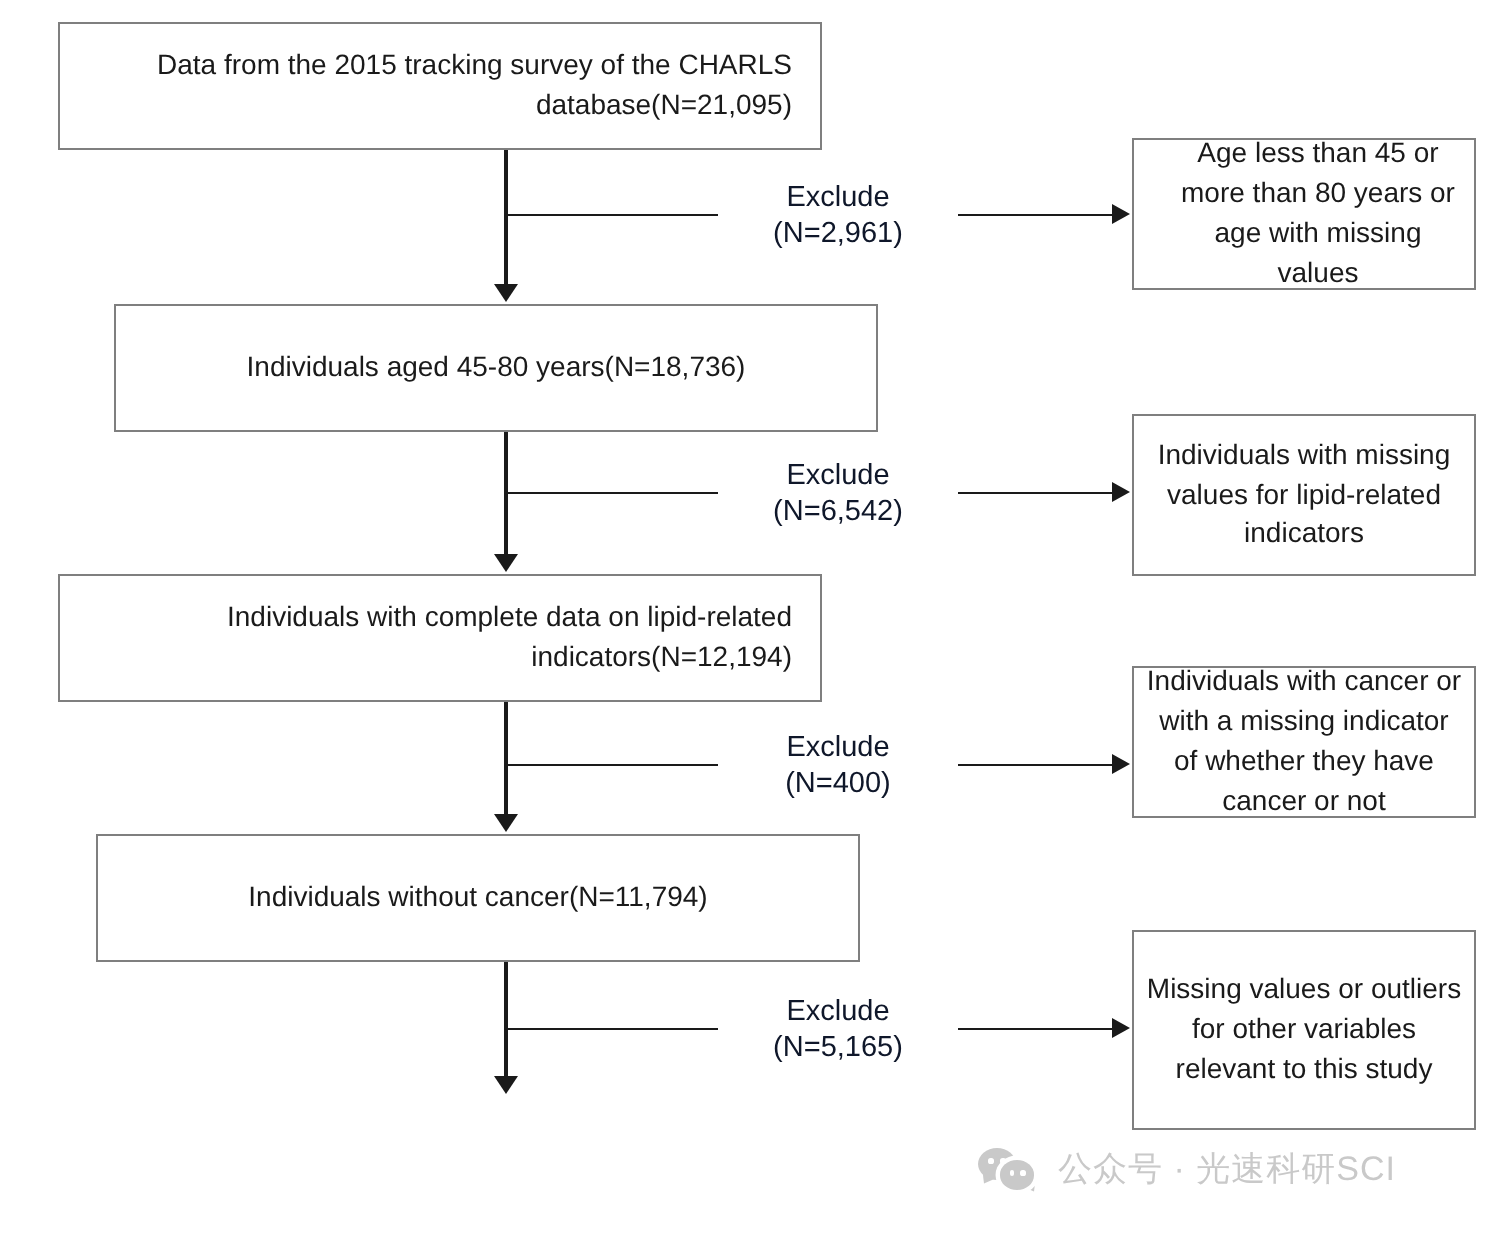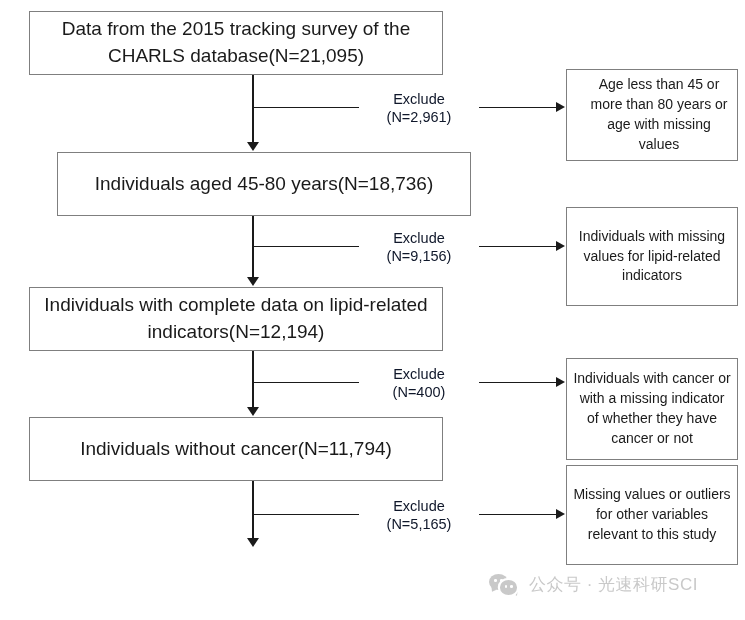--- a/index.html
+++ b/index.html
@@ -25,39 +25,40 @@
     background: #ffffff;
     display: flex;
     align-items: center;
     justify-content: center;
     text-align: center;
     color: #1a1a1a;
     line-height: 1.42;
   }
   .main-box {
     left: 29px;
-    width: 414px;
-    font-size: 19px;
+    width: 382px;
+    font-size: 14px;
     padding: 2px 14px;
+    text-align: right;
   }
   .side-box {
     left: 566px;
     width: 172px;
     font-size: 14px;
     padding: 2px 6px;
   }
   .mb1 { top: 11px;  height: 64px; }
   .mb2 { top: 152px; height: 64px; margin-left: 28px; }
   .mb3 { top: 287px; height: 64px; }
-  .mb4 { top: 417px; height: 64px; }
+  .mb4 { top: 417px; height: 64px; margin-left: 19px; }
   .mb5 { top: 548px; height: 61px; }
 
-  .sb1 { top: 69px;  height: 92px; padding-left: 20px; }
-  .sb2 { top: 207px; height: 99px; }
-  .sb3 { top: 333px; height: 102px; margin-top: 25px; }
+  .sb1 { top: 69px;  height: 76px; padding-left: 20px; }
+  .sb2 { top: 207px; height: 81px; }
+  .sb3 { top: 333px; height: 76px; }
   .sb4 { top: 465px; height: 100px; }
 
   
   .v-line {
     position: absolute;
     left: 252px;
     width: 1.6px;
     background: #1a1a1a;
   }
   .v-arrow {
@@ -242,21 +243,21 @@
   <div class="h-arrow ha3"></div>
   <div class="h-line hl4"></div>
   <div class="h-arrow ha4"></div>
 
   <div class="excl ex1">
     <span class="top">Exclude</span>
     <span class="bot">(N=2,961)</span>
   </div>
   <div class="excl ex2">
     <span class="top">Exclude</span>
-    <span class="bot">(N=9,156)</span>
+    <span class="bot">(N=6,542)</span>
   </div>
   <div class="excl ex3">
     <span class="top">Exclude</span>
     <span class="bot">(N=400)</span>
   </div>
   <div class="excl ex4">
     <span class="top">Exclude</span>
     <span class="bot">(N=5,165)</span>
   </div>
 

